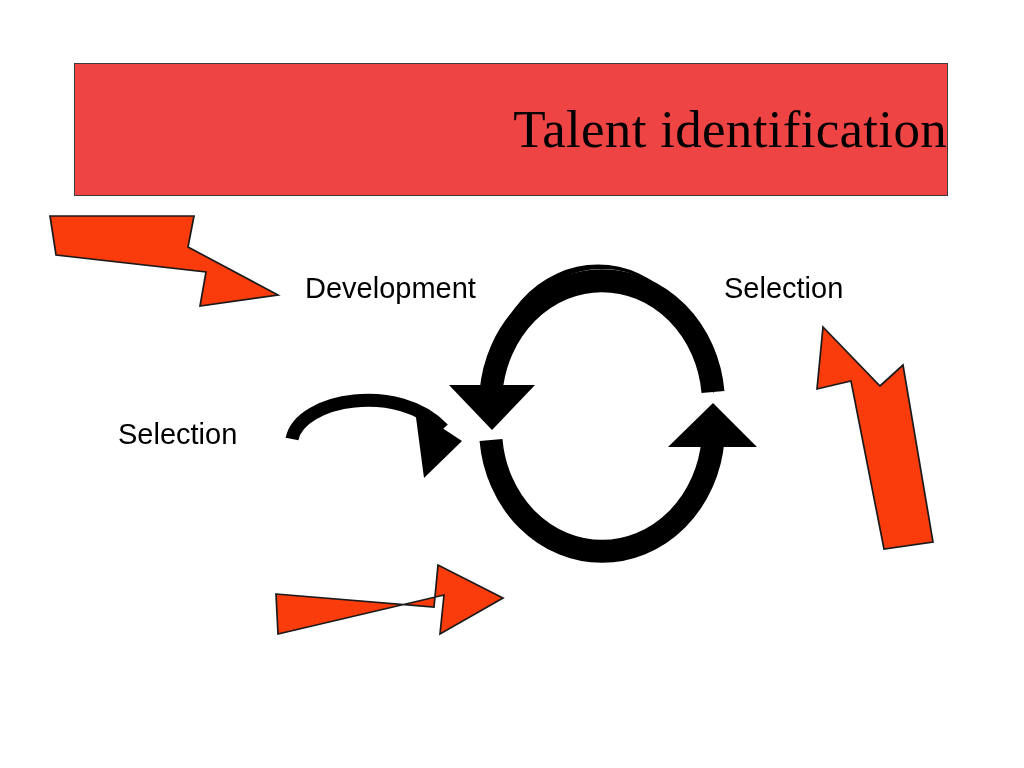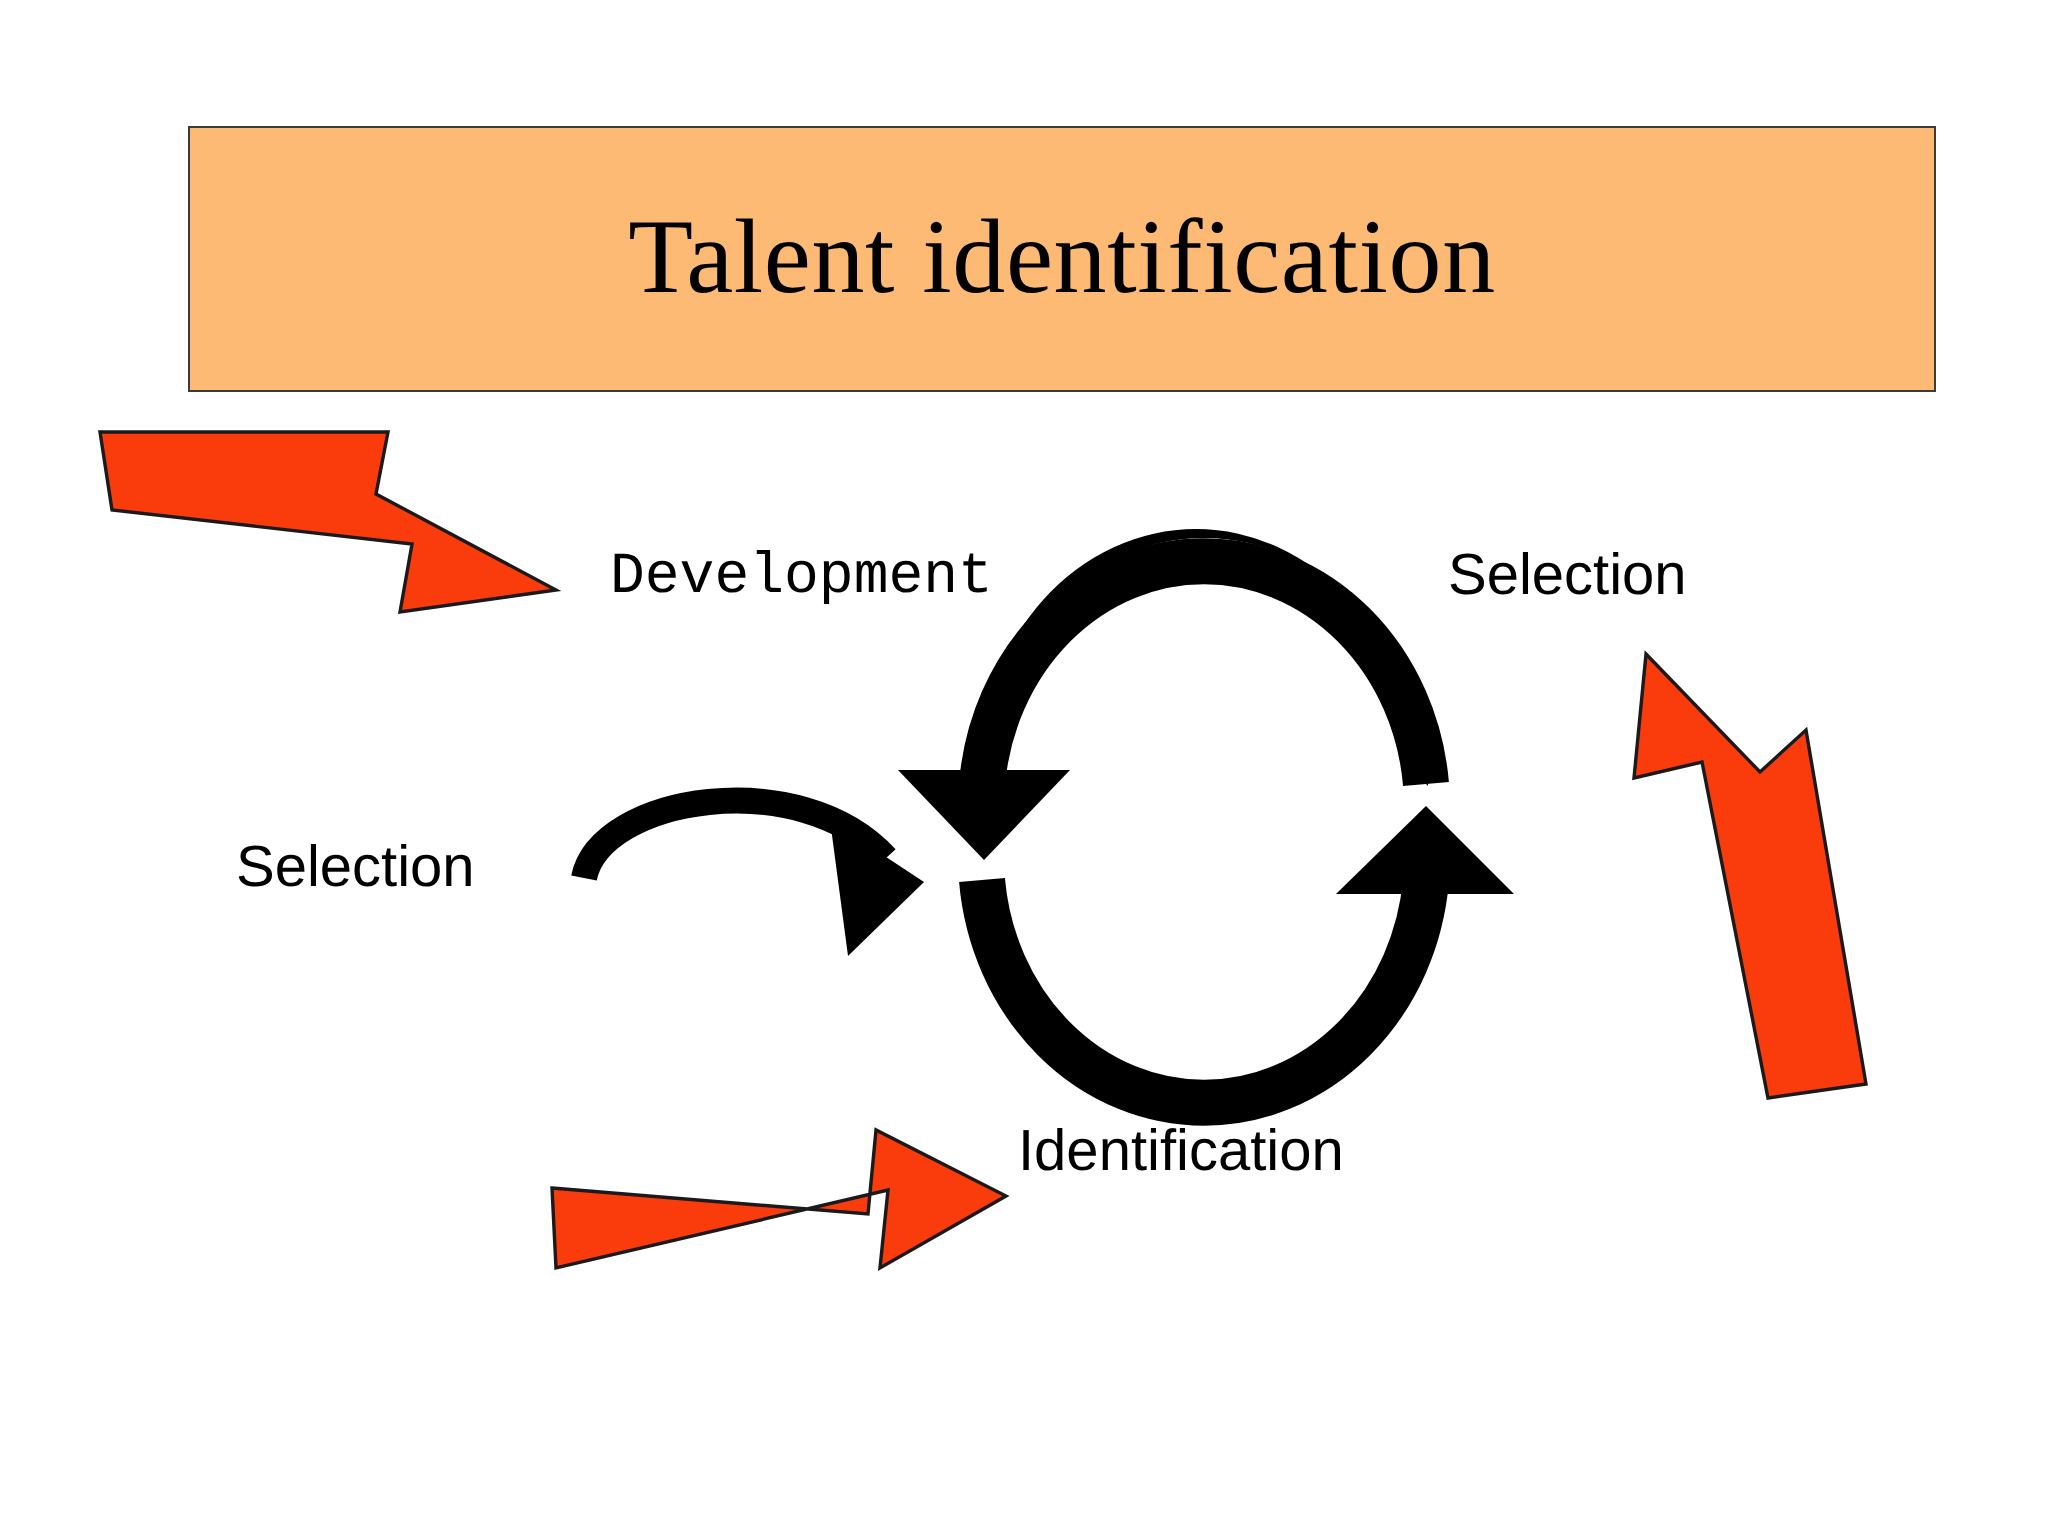--- a/index.html
+++ b/index.html
@@ -26,45 +26,44 @@
 
   
   #title-box {
     position: absolute;
     left: 74px;
     top: 63px;
     width: 874px;
     height: 133px;
     border: 1.6px solid #3b3b3b;
     box-sizing: border-box;
-    background: #fdba74;
+    background: #ef4444;
     display: flex;
     align-items: center;
-    justify-content: center;
-    margin-left: 20px;
+    justify-content: flex-end;
   }
   #title-text {
     font-family: "Liberation Serif", "DejaVu Serif", serif;
     font-size: 53px;
     line-height: 1.05;
     color: #000000;
     letter-spacing: 0.3px;
     white-space: nowrap;
   }
 
   
   .diagram-label {
     position: absolute;
     font-family: "Liberation Sans", sans-serif;
     font-size: 29px;
     color: #000000;
     white-space: nowrap;
     line-height: 1;
   }
-  #label-development { left: 305px; top: 274px; font-family: Liberation Mono, monospace; }
+  #label-development { left: 305px; top: 274px; }
   #label-selection   { left: 724px; top: 274px; text-align: right; }
   #label-detection   { left: 118px; top: 420px; }
   #label-identification { left: 509px; top: 562px; }
 
   
   #art {
     position: absolute;
     left: 0;
     top: 0;
     width: 1024px;
@@ -115,15 +114,14 @@
 
     <polygon points="823,327 880,386 903,365 933,542 884,549 851,381 817,389" fill="#fa3b0c" stroke="#1a1a1a" stroke-width="1.7" stroke-linejoin="miter"></polygon>
   </svg>
 
   <div class="diagram-label" id="label-development">Development</div>
 
   <div class="diagram-label" id="label-selection">Selection</div>
 
   <div class="diagram-label" id="label-detection">Selection</div>
 
-  <div class="diagram-label" id="label-identification">Identification</div>
 
 </div>
 
 </body></html>

